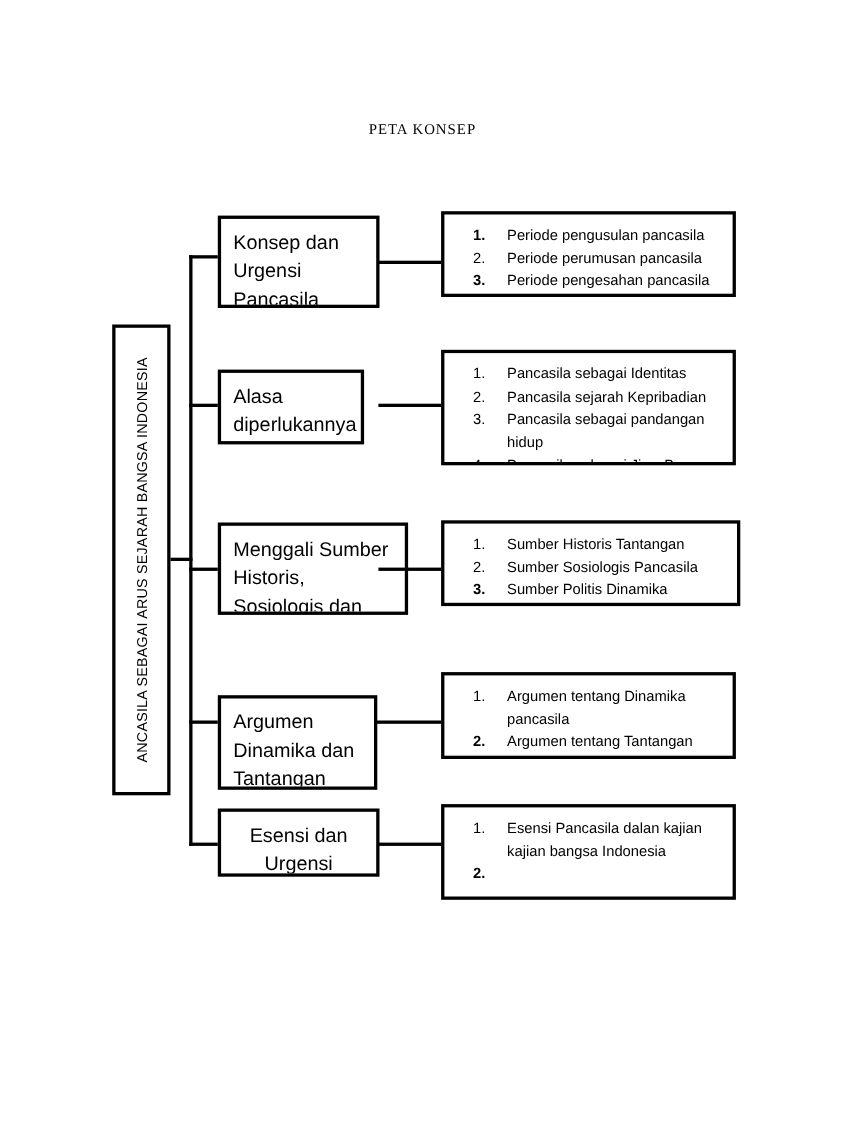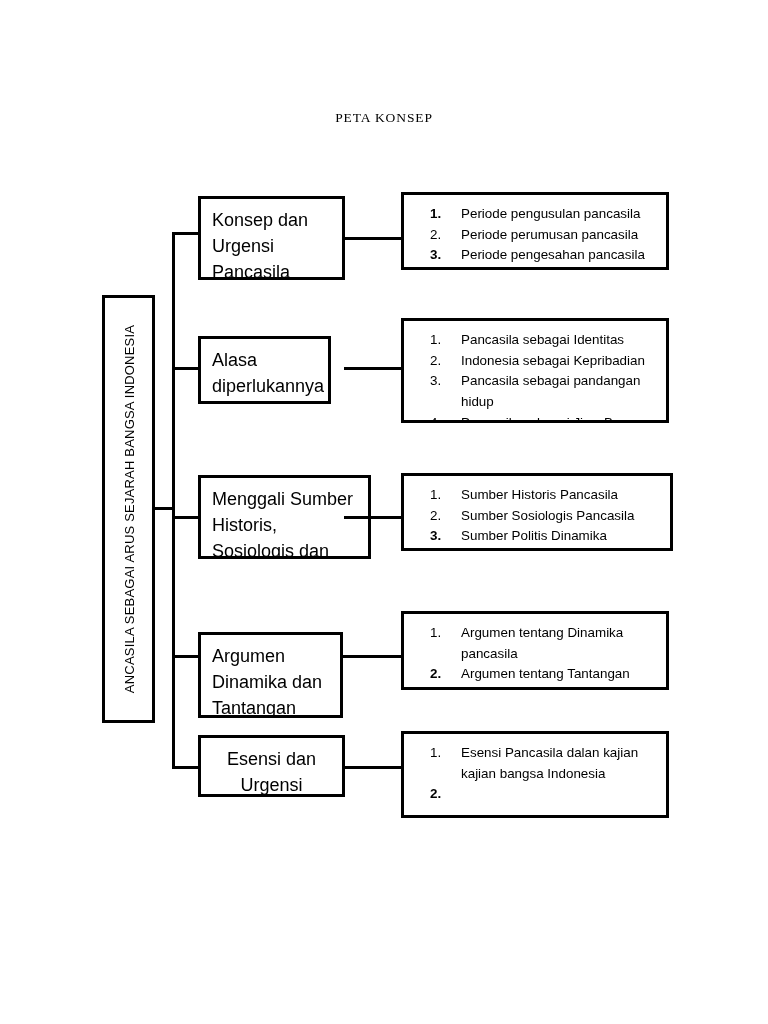--- a/index.html
+++ b/index.html
@@ -151,21 +151,21 @@
   </div>
   <div class="line-h" style="left:344px; top:367px; width:60px; height:3px;"></div>
   <div class="detail-box" style="left:401px; top:318px; width:268px; height:105px;">
     <ul class="detail-list">
       <li>
         <span class="num">1.</span>
         <span>Pancasila sebagai Identitas</span>
       </li>
       <li>
         <span class="num">2.</span>
-        <span>Indonesia sebagai Kepribadian</span>
+        <span>Pancasila sejarah Kepribadian</span>
       </li>
       <li>
         <span class="num">3.</span>
         <span>Pancasila sebagai pandangan hidup</span>
       </li>
       <li>
         <span class="num">4.</span>
         <span>Pancasila sebagai Jiwa Bangsa</span>
       </li>
     </ul>
@@ -173,21 +173,21 @@
 
   <div class="line-h" style="left:172px; top:516px; width:29px; height:3px;"></div>
   <div class="node-box" style="left:198px; top:475px; width:173px; height:84px;">
     <div class="inner">Menggali Sumber Historis, Sosiologis dan Poitis tentang Pancasila</div>
   </div>
   <div class="line-h" style="left:344px; top:516px; width:60px; height:3px;"></div>
   <div class="detail-box" style="left:401px; top:473px; width:272px; height:78px;">
     <ul class="detail-list">
       <li>
         <span class="num">1.</span>
-        <span>Sumber Historis Pancasila</span>
+        <span>Sumber Historis Tantangan</span>
       </li>
       <li>
         <span class="num">2.</span>
         <span>Sumber Sosiologis Pancasila</span>
       </li>
       <li>
         <span class="num bold">3.</span>
         <span>Sumber Politis Dinamika</span>
       </li>
     </ul>

